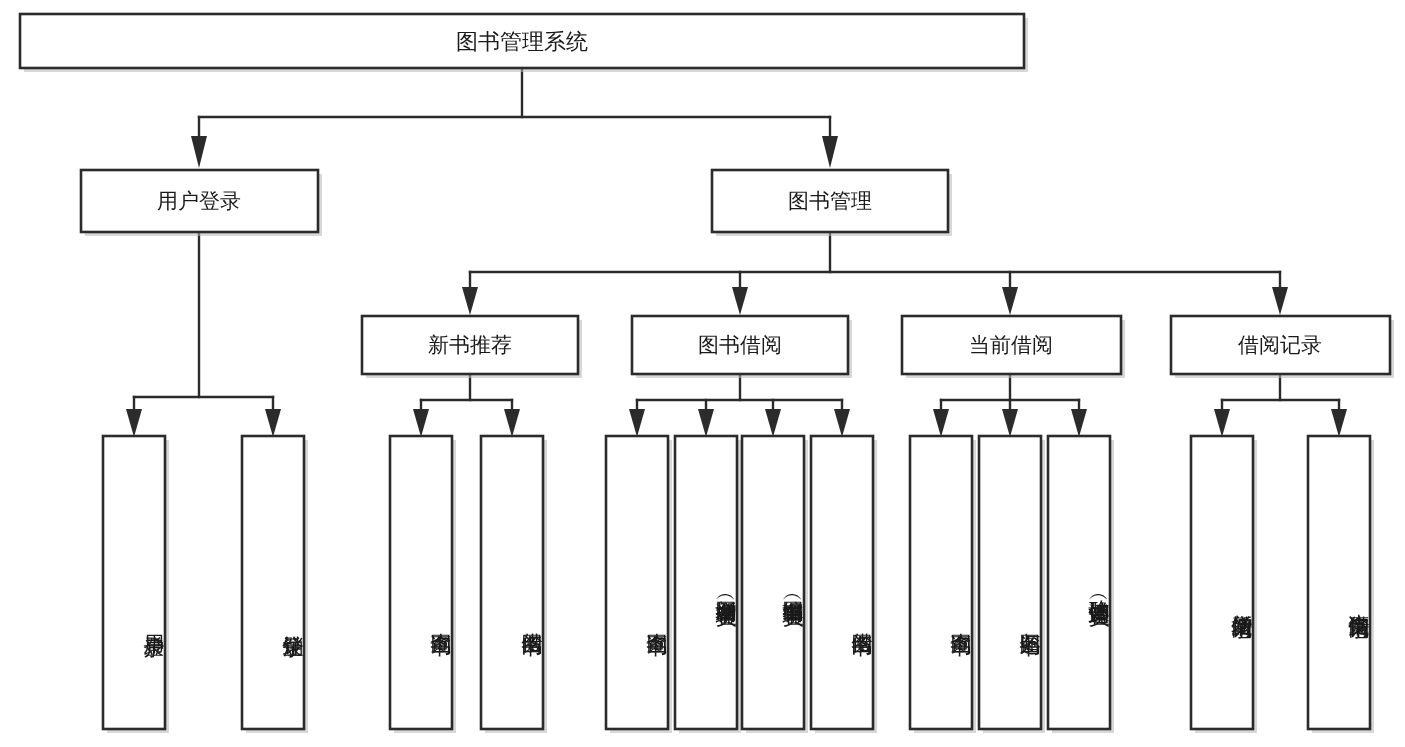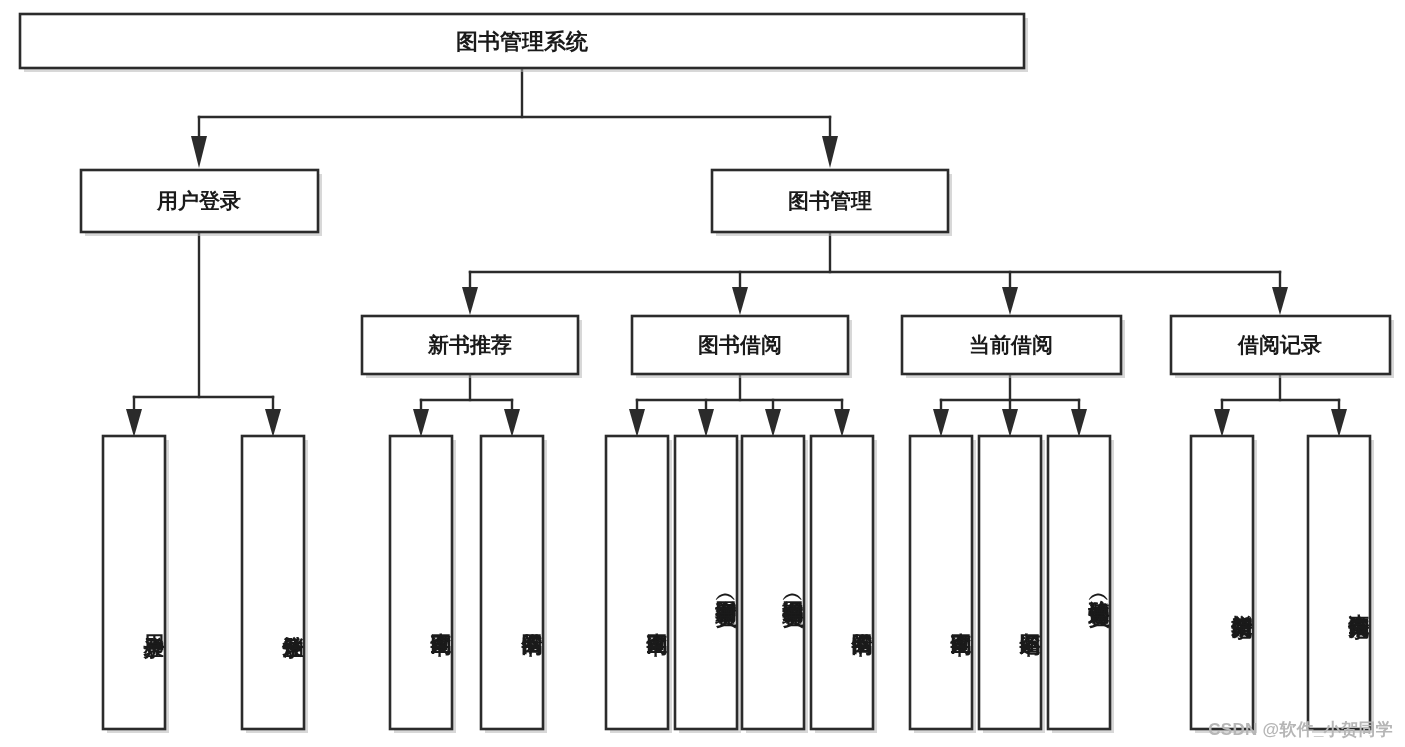--- a/index.html
+++ b/index.html
@@ -11,21 +11,20 @@
     width: 1405px;
     height: 747px;
     font-family: "Liberation Sans", "DejaVu Sans", sans-serif;
     overflow: hidden;
   }
   #diagram-root {
     position: relative;
     width: 1405px;
     height: 747px;
     background: #ffffff;
-    font-weight: bold;
   }
   svg.diagram-canvas {
     position: absolute;
     top: 0;
     left: 0;
     width: 1405px;
     height: 747px;
   }
   .node-box {
     fill: #ffffff;
@@ -245,15 +244,14 @@
   <div class="vlabel" style="left:910px; top:505px; width:62px; height:225px;">查询图书</div>
 
   <div class="vlabel" style="left:979px; top:505px; width:62px; height:225px;">归还图书</div>
 
   <div class="vlabel" style="left:1048px; top:443px; width:62px; height:288px;">确认归还（管理员）</div>
 
   <div class="vlabel" style="left:1191px; top:470px; width:62px; height:260px;">新增借阅记录</div>
 
   <div class="vlabel" style="left:1308px; top:470px; width:62px; height:260px;">查询借阅记录</div>
 
-  <div class="watermark">CSDN @软件_小贺同学</div>
 
 </div>
 
 </body></html>

